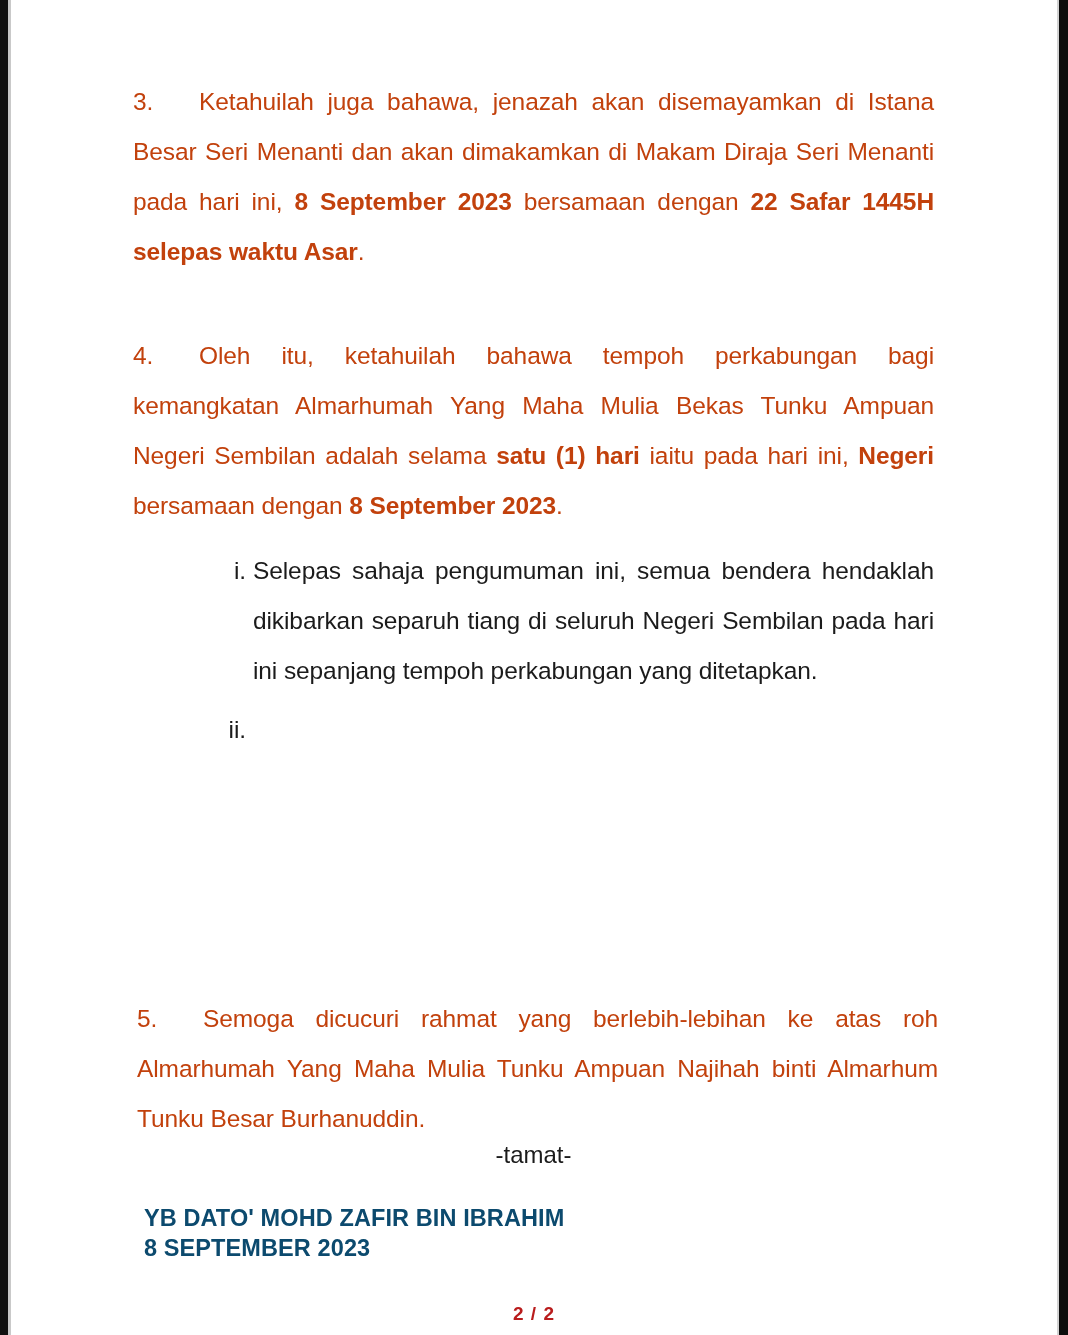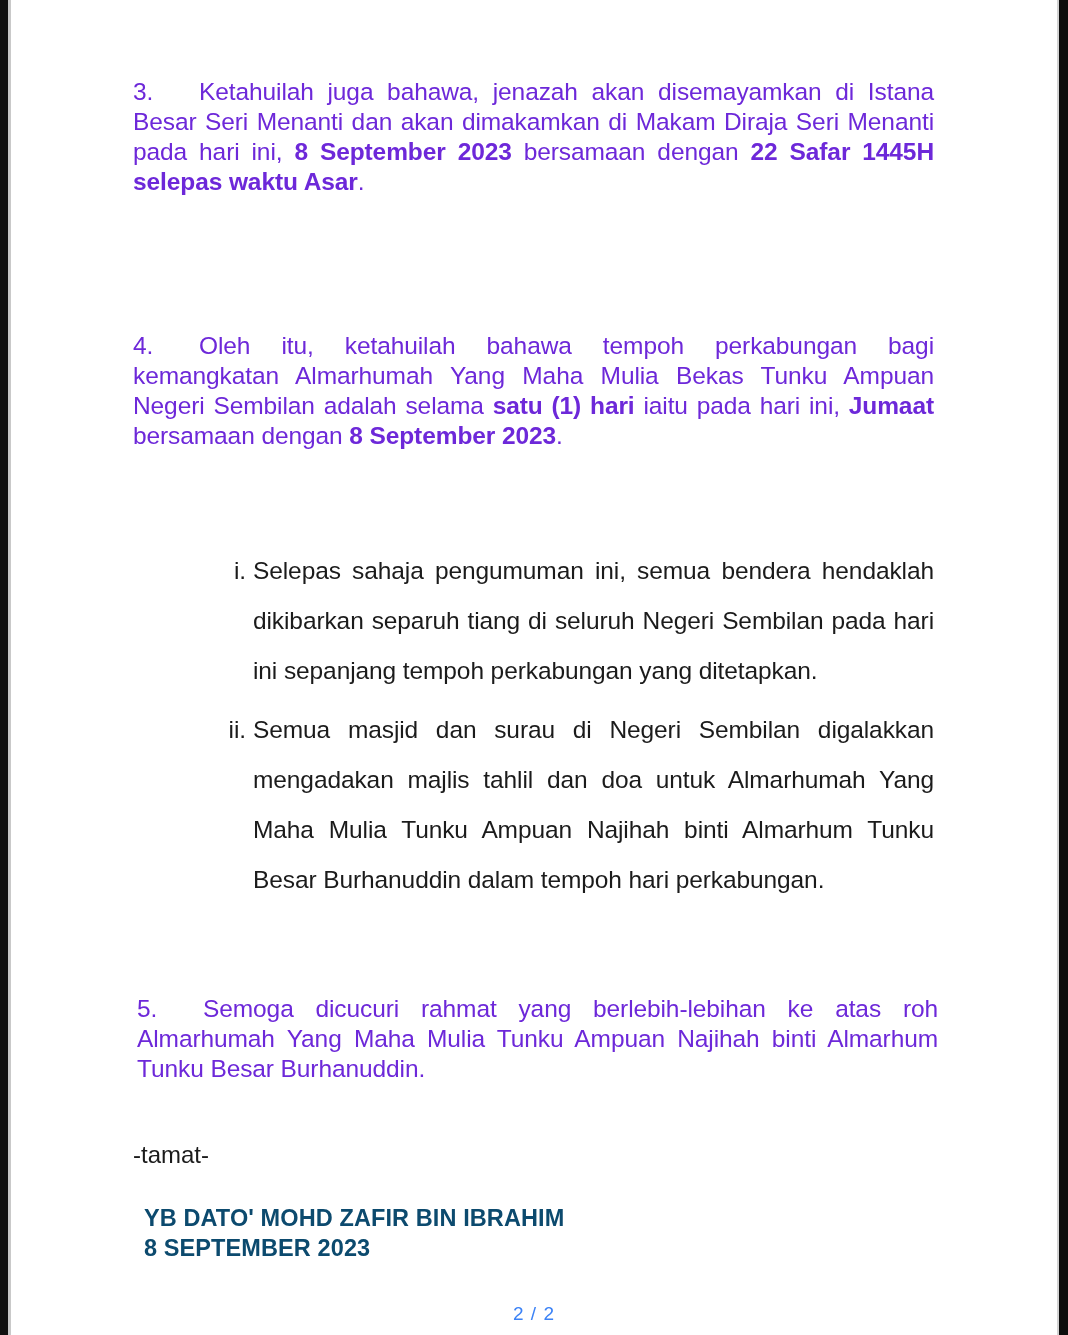--- a/index.html
+++ b/index.html
@@ -63,22 +63,22 @@
     left: 122px;
     top: 0;
     width: 801px;
   }
 
   
   .para {
     text-align: justify;
     text-justify: inter-word;
     font-size: 24.5px;
-    line-height: 30px;
-    color: #6d28d9;
+    line-height: 50px;
+    color: #c2410c;
     letter-spacing: -0.1px;
   }
   .para .num {
     display: inline-block;
     width: 66px;
   }
   .bold { font-weight: bold; }
 
   #para3 { position: absolute; top: 52px; left: 0; width: 801px; }
   #para4 { position: absolute; top: 306px; left: 0; width: 801px; }
@@ -112,21 +112,21 @@
     line-height: 50px;
     color: #1b1b1b;
   }
 
   
   .tamat {
     position: absolute;
     top: 1138px;
     left: 0;
     width: 801px;
-    text-align: left;
+    text-align: center;
     font-size: 24px;
     line-height: 34px;
     color: #1b1b1b;
   }
 
   .signature {
     position: absolute;
     top: 1203px;
     left: 11px;
     width: 790px;
@@ -140,52 +140,51 @@
     white-space: nowrap;
   }
 
   .page-footer {
     position: absolute;
     top: 1303px;
     left: 0;
     width: 1046px;
     text-align: center;
     font-size: 19px;
-    font-weight: normal;
-    color: #3b82f6;
+    font-weight: bold;
+    color: #b91c1c;
     letter-spacing: 1px;
   }
 </style>
 </head>
 <body>
 
 <div class="edge-left"></div>
 <div class="edge-left-hair"></div>
 <div class="edge-right"></div>
 <div class="edge-right-hair"></div>
 
 <div class="page">
   <div class="body-area">
 
     <p class="para" id="para3">
       <span class="num">3.</span><span><span>Ketahuilah juga bahawa, jenazah akan disemayamkan di Istana Besar Seri Menanti dan akan dimakamkan di Makam Diraja Seri Menanti pada hari ini, </span><span class="bold">8 September 2023</span><span> bersamaan dengan </span><span class="bold">22 Safar 1445H selepas waktu Asar</span><span>.</span></span>
     </p>
 
     <p class="para" id="para4">
-      <span class="num">4.</span><span><span>Oleh itu, ketahuilah bahawa tempoh perkabungan bagi kemangkatan Almarhumah Yang Maha Mulia Bekas Tunku Ampuan Negeri Sembilan adalah selama </span><span class="bold">satu (1) hari</span><span> iaitu pada hari ini, </span><span class="bold">Jumaat</span><span> bersamaan dengan </span><span class="bold">8 September 2023</span><span>.</span></span>
+      <span class="num">4.</span><span><span>Oleh itu, ketahuilah bahawa tempoh perkabungan bagi kemangkatan Almarhumah Yang Maha Mulia Bekas Tunku Ampuan Negeri Sembilan adalah selama </span><span class="bold">satu (1) hari</span><span> iaitu pada hari ini, </span><span class="bold">Negeri</span><span> bersamaan dengan </span><span class="bold">8 September 2023</span><span>.</span></span>
     </p>
 
     <div class="roman-list">
       <div class="roman-item">
         <span class="roman-marker">i.</span>
         <span>Selepas sahaja pengumuman ini, semua bendera hendaklah dikibarkan separuh tiang di seluruh Negeri Sembilan pada hari ini sepanjang tempoh perkabungan yang ditetapkan.</span>
       </div>
       <div class="roman-item">
         <span class="roman-marker">ii.</span>
-        <span>Semua masjid dan surau di Negeri Sembilan digalakkan mengadakan majlis tahlil dan doa untuk Almarhumah Yang Maha Mulia Tunku Ampuan Najihah binti Almarhum Tunku Besar Burhanuddin dalam tempoh hari perkabungan.</span>
       </div>
     </div>
 
     <p class="para" id="para5">
       <span class="num">5.</span><span><span>Semoga dicucuri rahmat yang berlebih-lebihan ke atas roh Almarhumah Yang Maha Mulia Tunku Ampuan Najihah binti Almarhum Tunku Besar Burhanuddin.</span></span>
     </p>
 
     <div class="tamat">-tamat-</div>
 
     <div class="signature">

